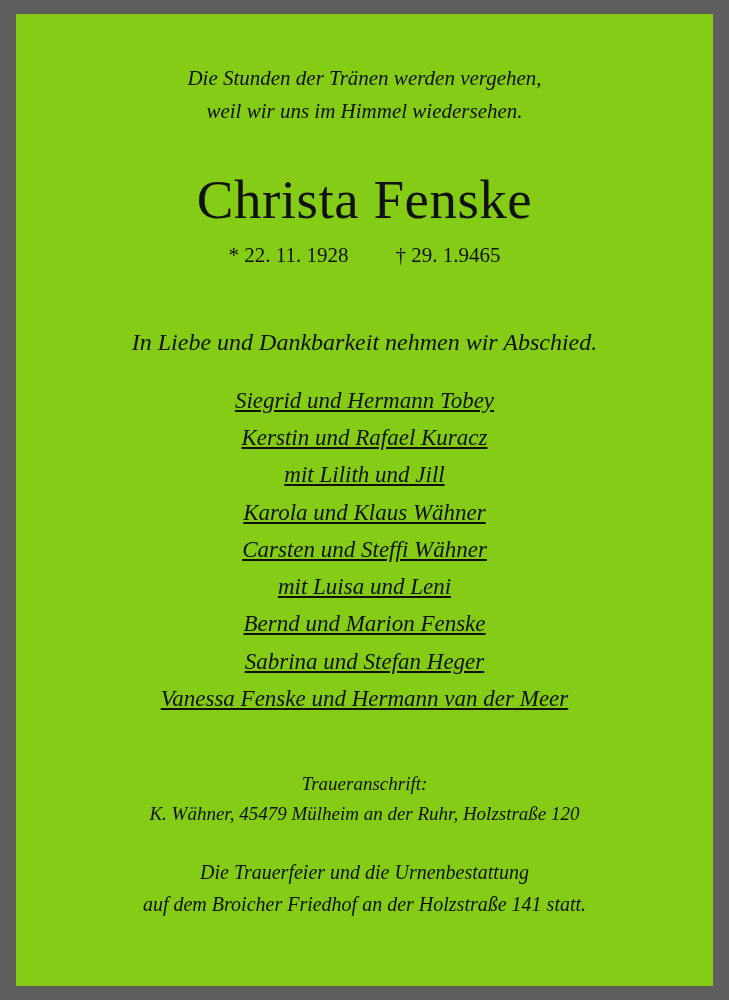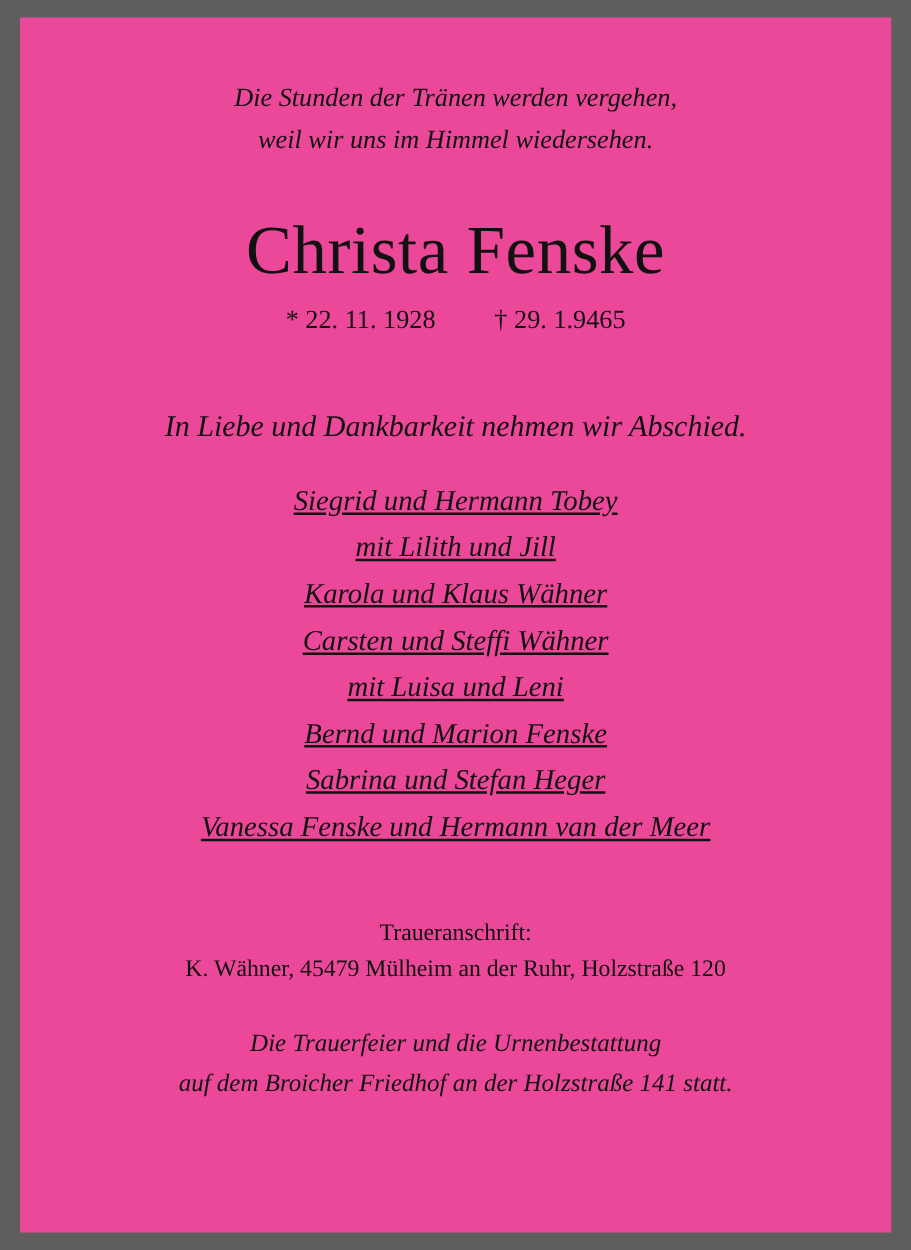--- a/index.html
+++ b/index.html
@@ -17,21 +17,21 @@
     box-sizing: border-box;
     width: 729px;
     height: 1000px;
     background: #5e5e5e;
     padding: 14px 16px 14px 16px;
   }
   .obituary-card {
     box-sizing: border-box;
     width: 100%;
     height: 100%;
-    background: #ec4899;
+    background: #84cc16;
     padding: 44px 40px 30px 40px;
     text-align: center;
     color: #111111;
   }
   .verse {
     font-style: italic;
     font-size: 21px;
     line-height: 1.55;
     margin: 4px 0 0 0;
   }
@@ -65,20 +65,21 @@
     font-style: italic;
     font-size: 23px;
     line-height: 1.62;
   }
   .mourners div {
     white-space: nowrap;
     text-decoration: underline;
   }
   .address-block {
     margin-top: 52px;
+    font-style: italic;
     font-size: 19px;
     line-height: 1.55;
   }
   .ceremony-block {
     margin-top: 28px;
     font-style: italic;
     font-size: 20px;
     line-height: 1.6;
   }
   .ceremony-block div, .address-block div {
@@ -100,20 +101,21 @@
 
     <div class="dates">
       <span class="date-item">* 22. 11. 1928</span>
       <span class="date-item">† 29. 1.9465</span>
     </div>
 
     <div class="tribute">In Liebe und Dankbarkeit nehmen wir Abschied.</div>
 
     <div class="mourners">
       <div>Siegrid und Hermann Tobey</div>
+      <div>Kerstin und Rafael Kuracz</div>
       <div>mit Lilith und Jill</div>
       <div>Karola und Klaus Wähner</div>
       <div>Carsten und Steffi Wähner</div>
       <div>mit Luisa und Leni</div>
       <div>Bernd und Marion Fenske</div>
       <div>Sabrina und Stefan Heger</div>
       <div>Vanessa Fenske und Hermann van der Meer</div>
     </div>
 
     <div class="address-block">

